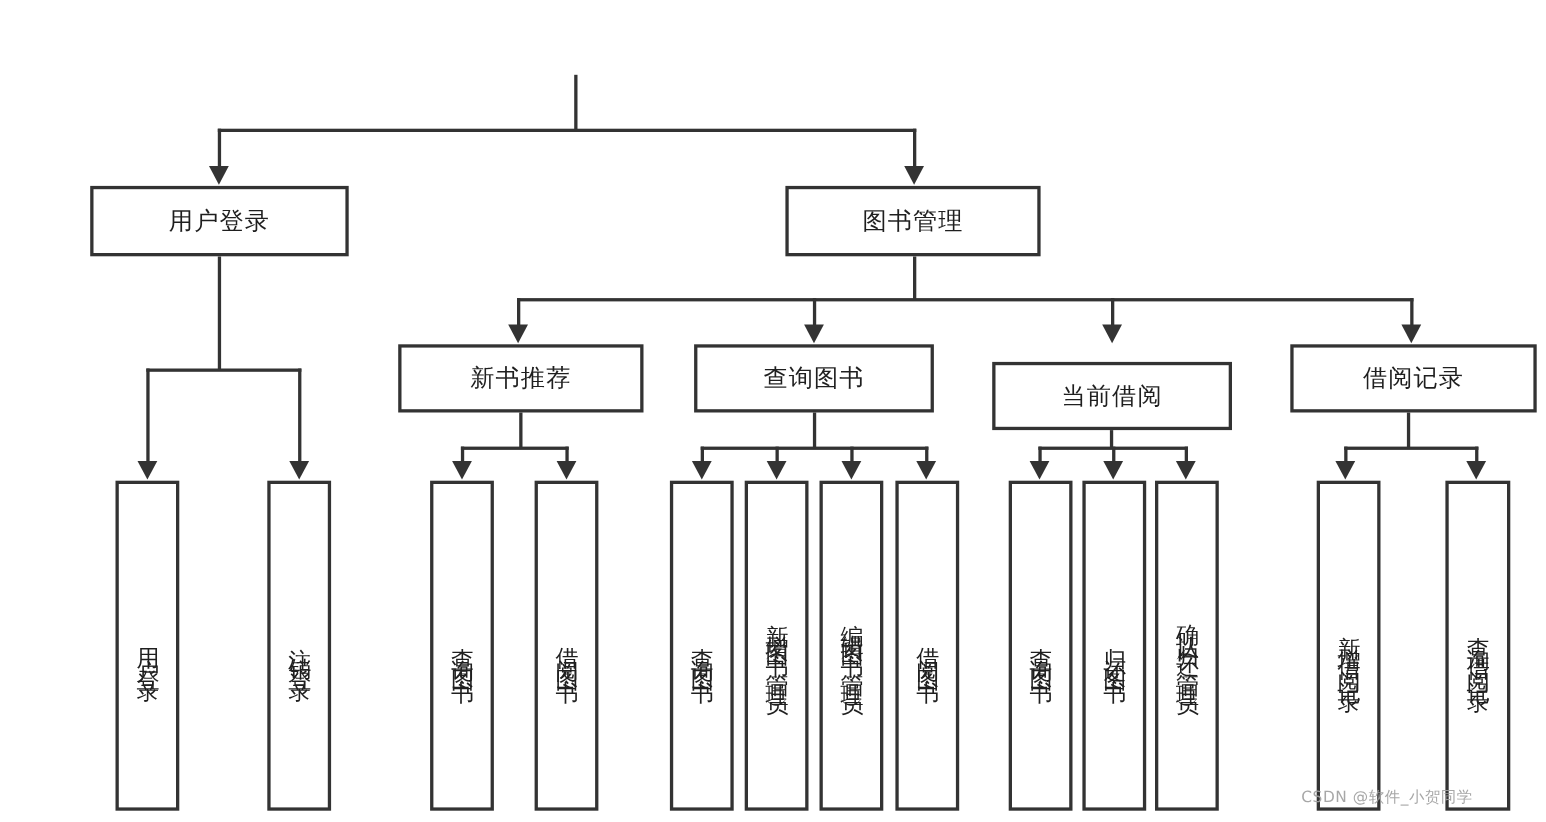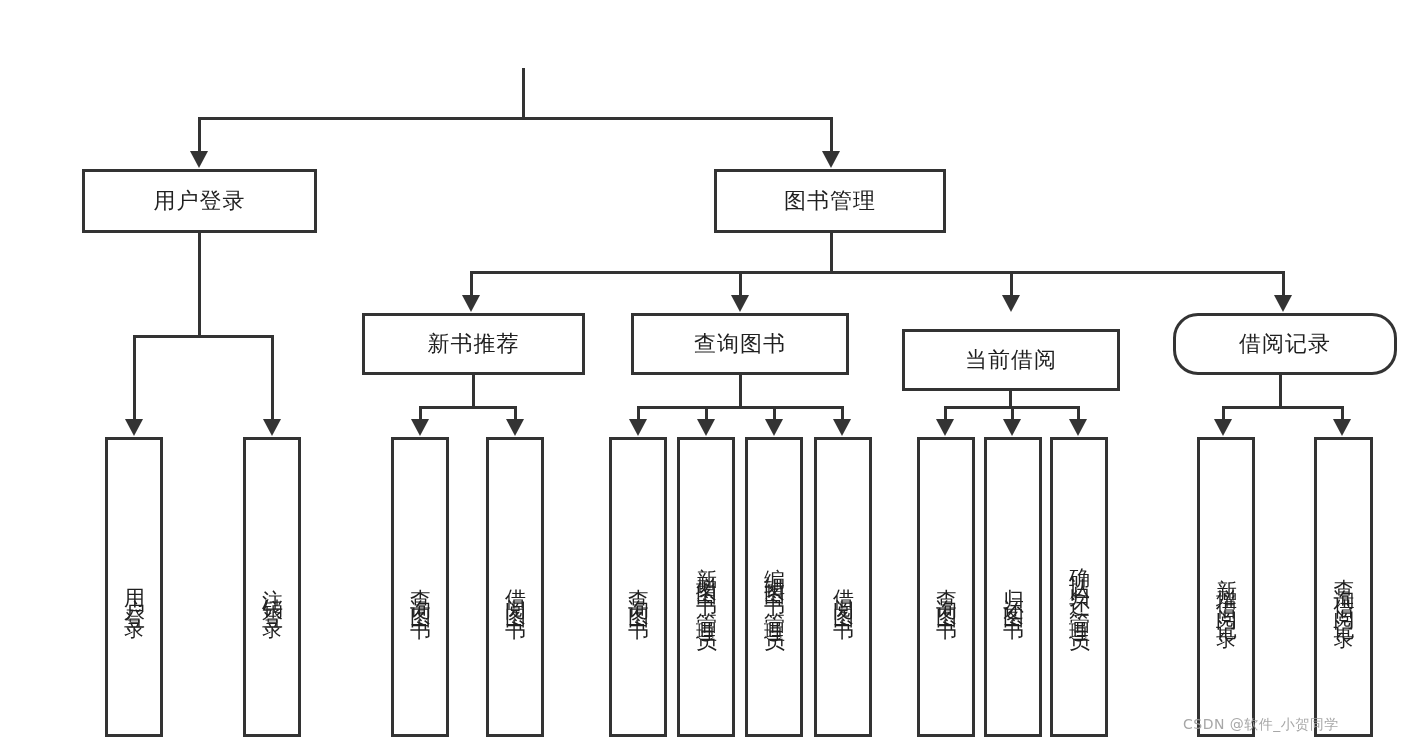--- a/index.html
+++ b/index.html
@@ -66,21 +66,21 @@
     </div>
     <div class="node" style="left: 362px; top: 313px; width: 223px; height: 62px;">
       <span class="lbl">新书推荐</span>
     </div>
     <div class="node" style="left: 631px; top: 313px; width: 218px; height: 62px;">
       <span class="lbl">查询图书</span>
     </div>
     <div class="node" style="left: 902px; top: 329px; width: 218px; height: 62px;">
       <span class="lbl">当前借阅</span>
     </div>
-    <div class="node" style="left: 1173px; top: 313px; width: 224px; height: 62px; border-radius: 25px;">
+    <div class="node" style="left: 1173px; top: 313px; width: 224px; height: 62px;">
       <span class="lbl">借阅记录</span>
     </div>
     <div class="node v" style="left: 105px; top: 437px; width: 58px; height: 300px;">
       <span class="lbl" style="letter-spacing: 10px; padding-top: 10px;">用户登录</span>
     </div>
     <div class="node v" style="left: 243px; top: 437px; width: 58px; height: 300px;">
       <span class="lbl" style="letter-spacing: 10px; padding-top: 10px;">注销登录</span>
     </div>
     <div class="node v" style="left: 391px; top: 437px; width: 58px; height: 300px;">
       <span class="lbl" style="letter-spacing: 10px; padding-top: 10px;">查询图书</span>

